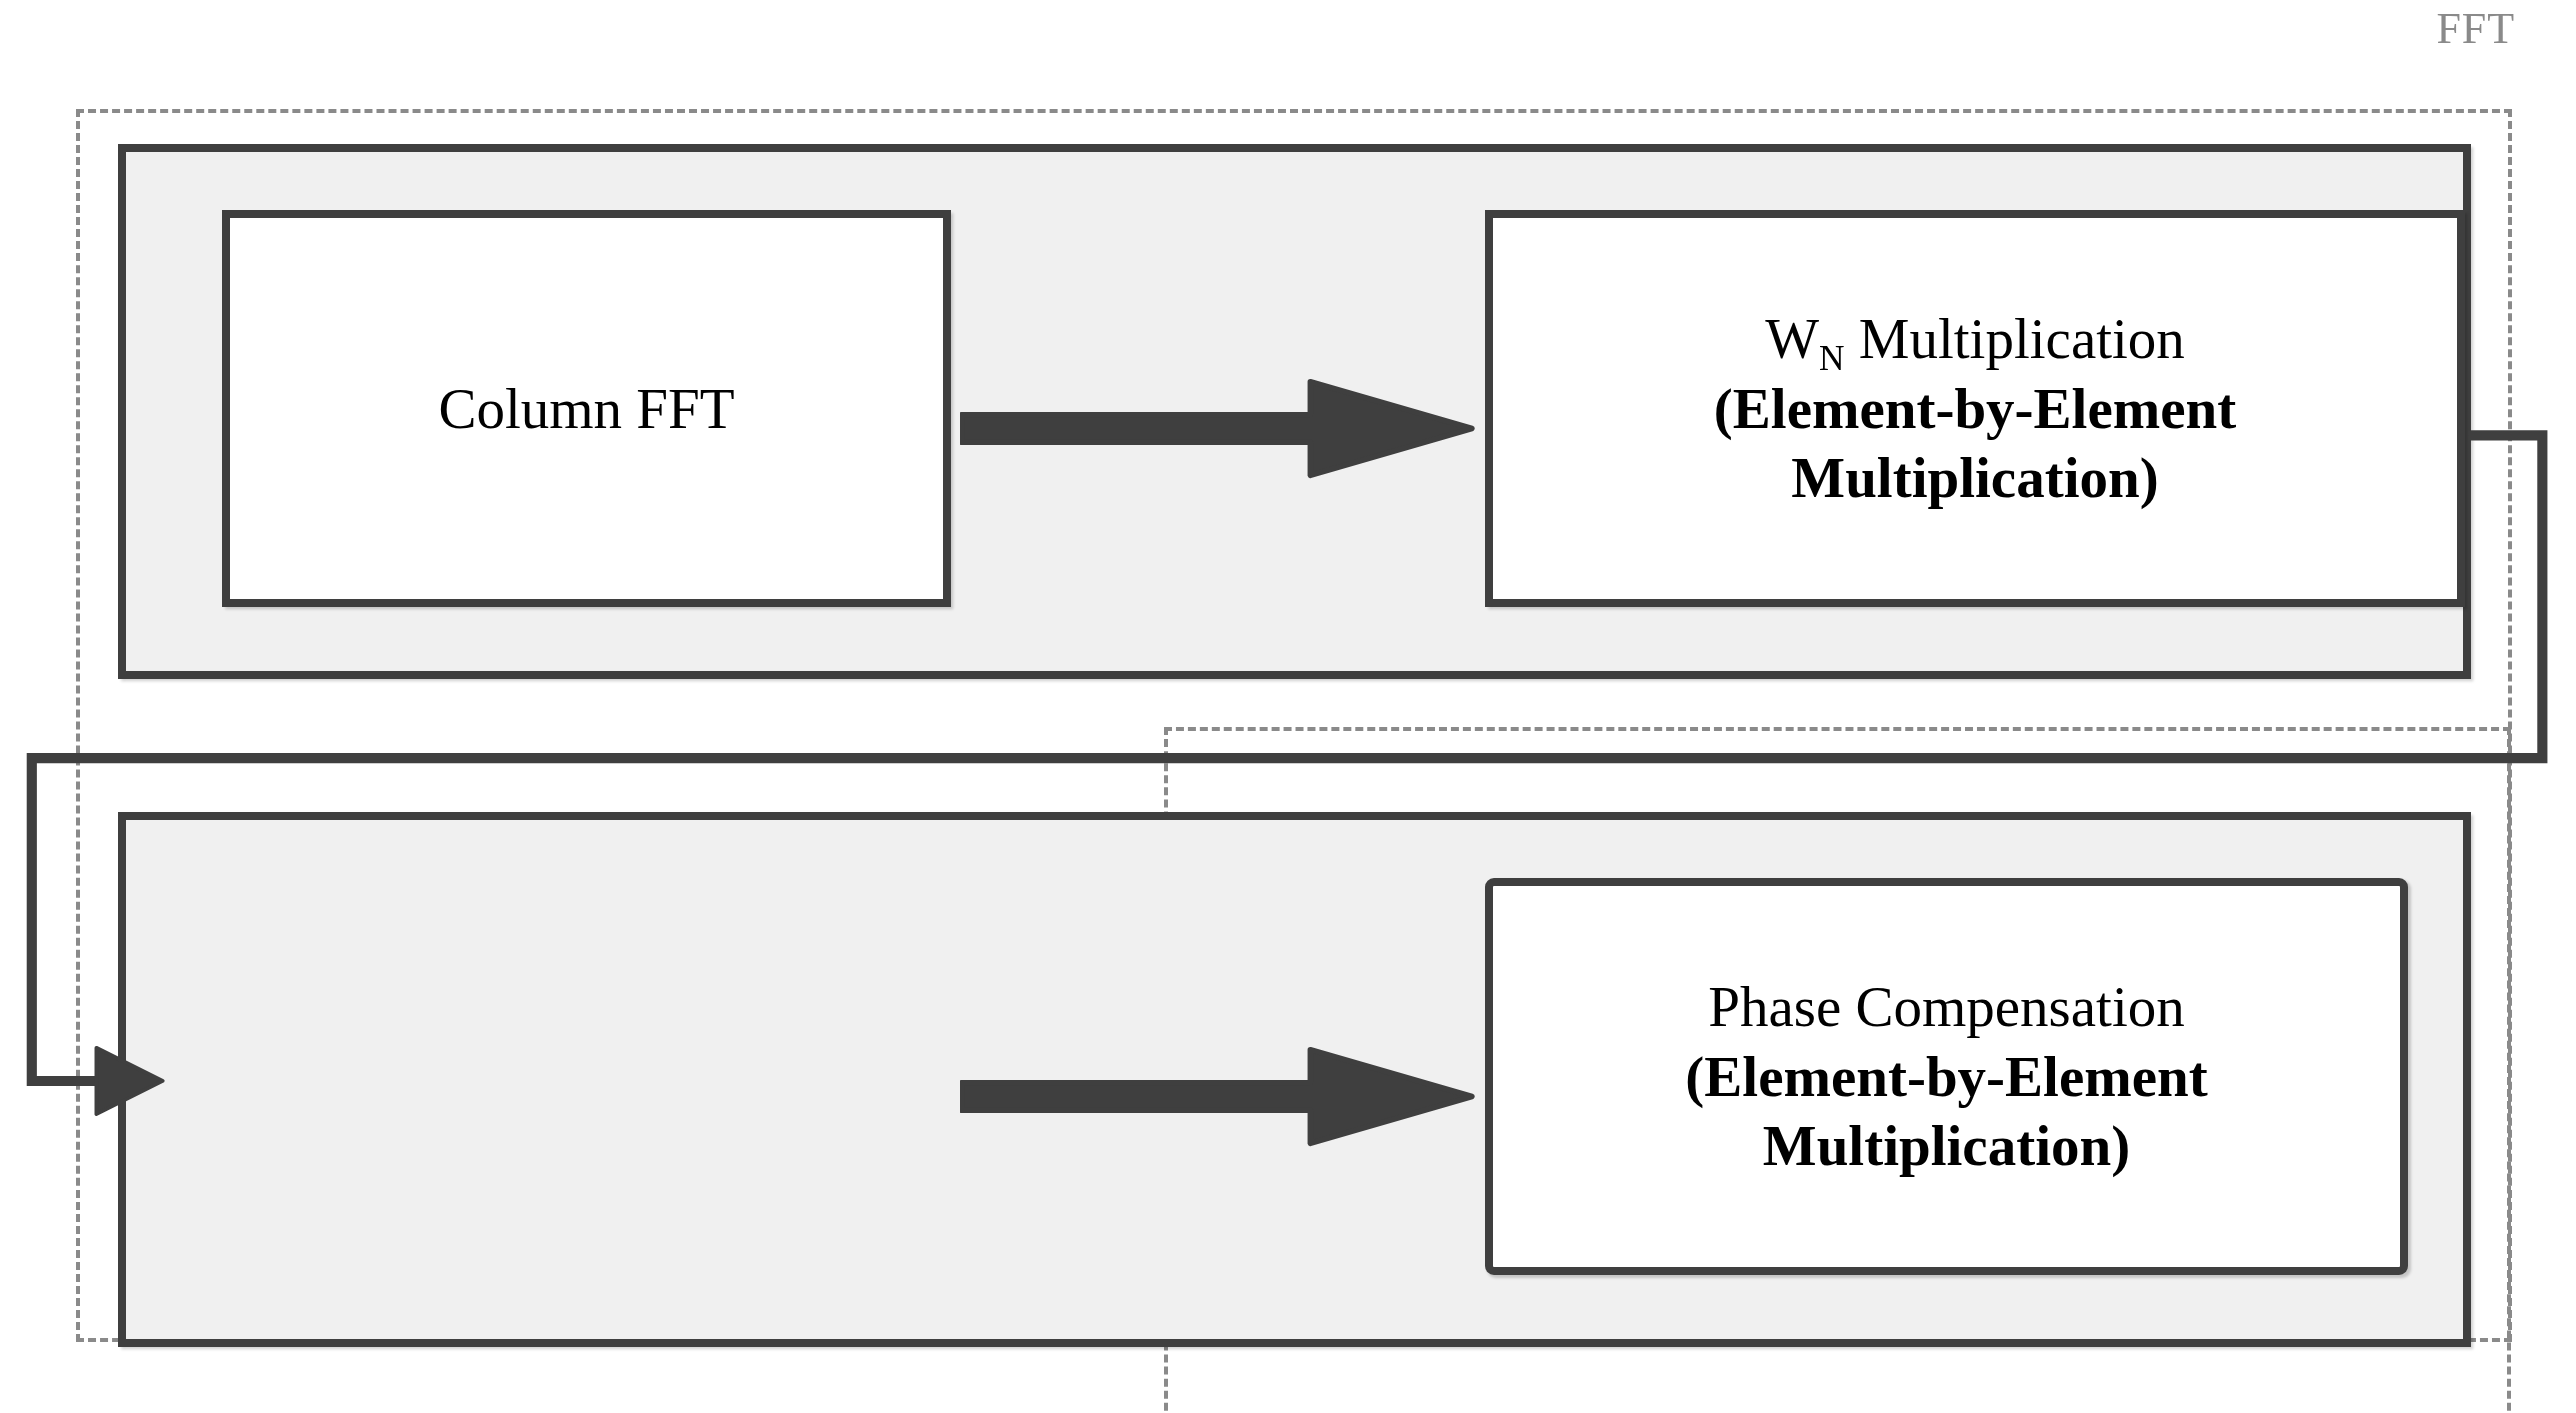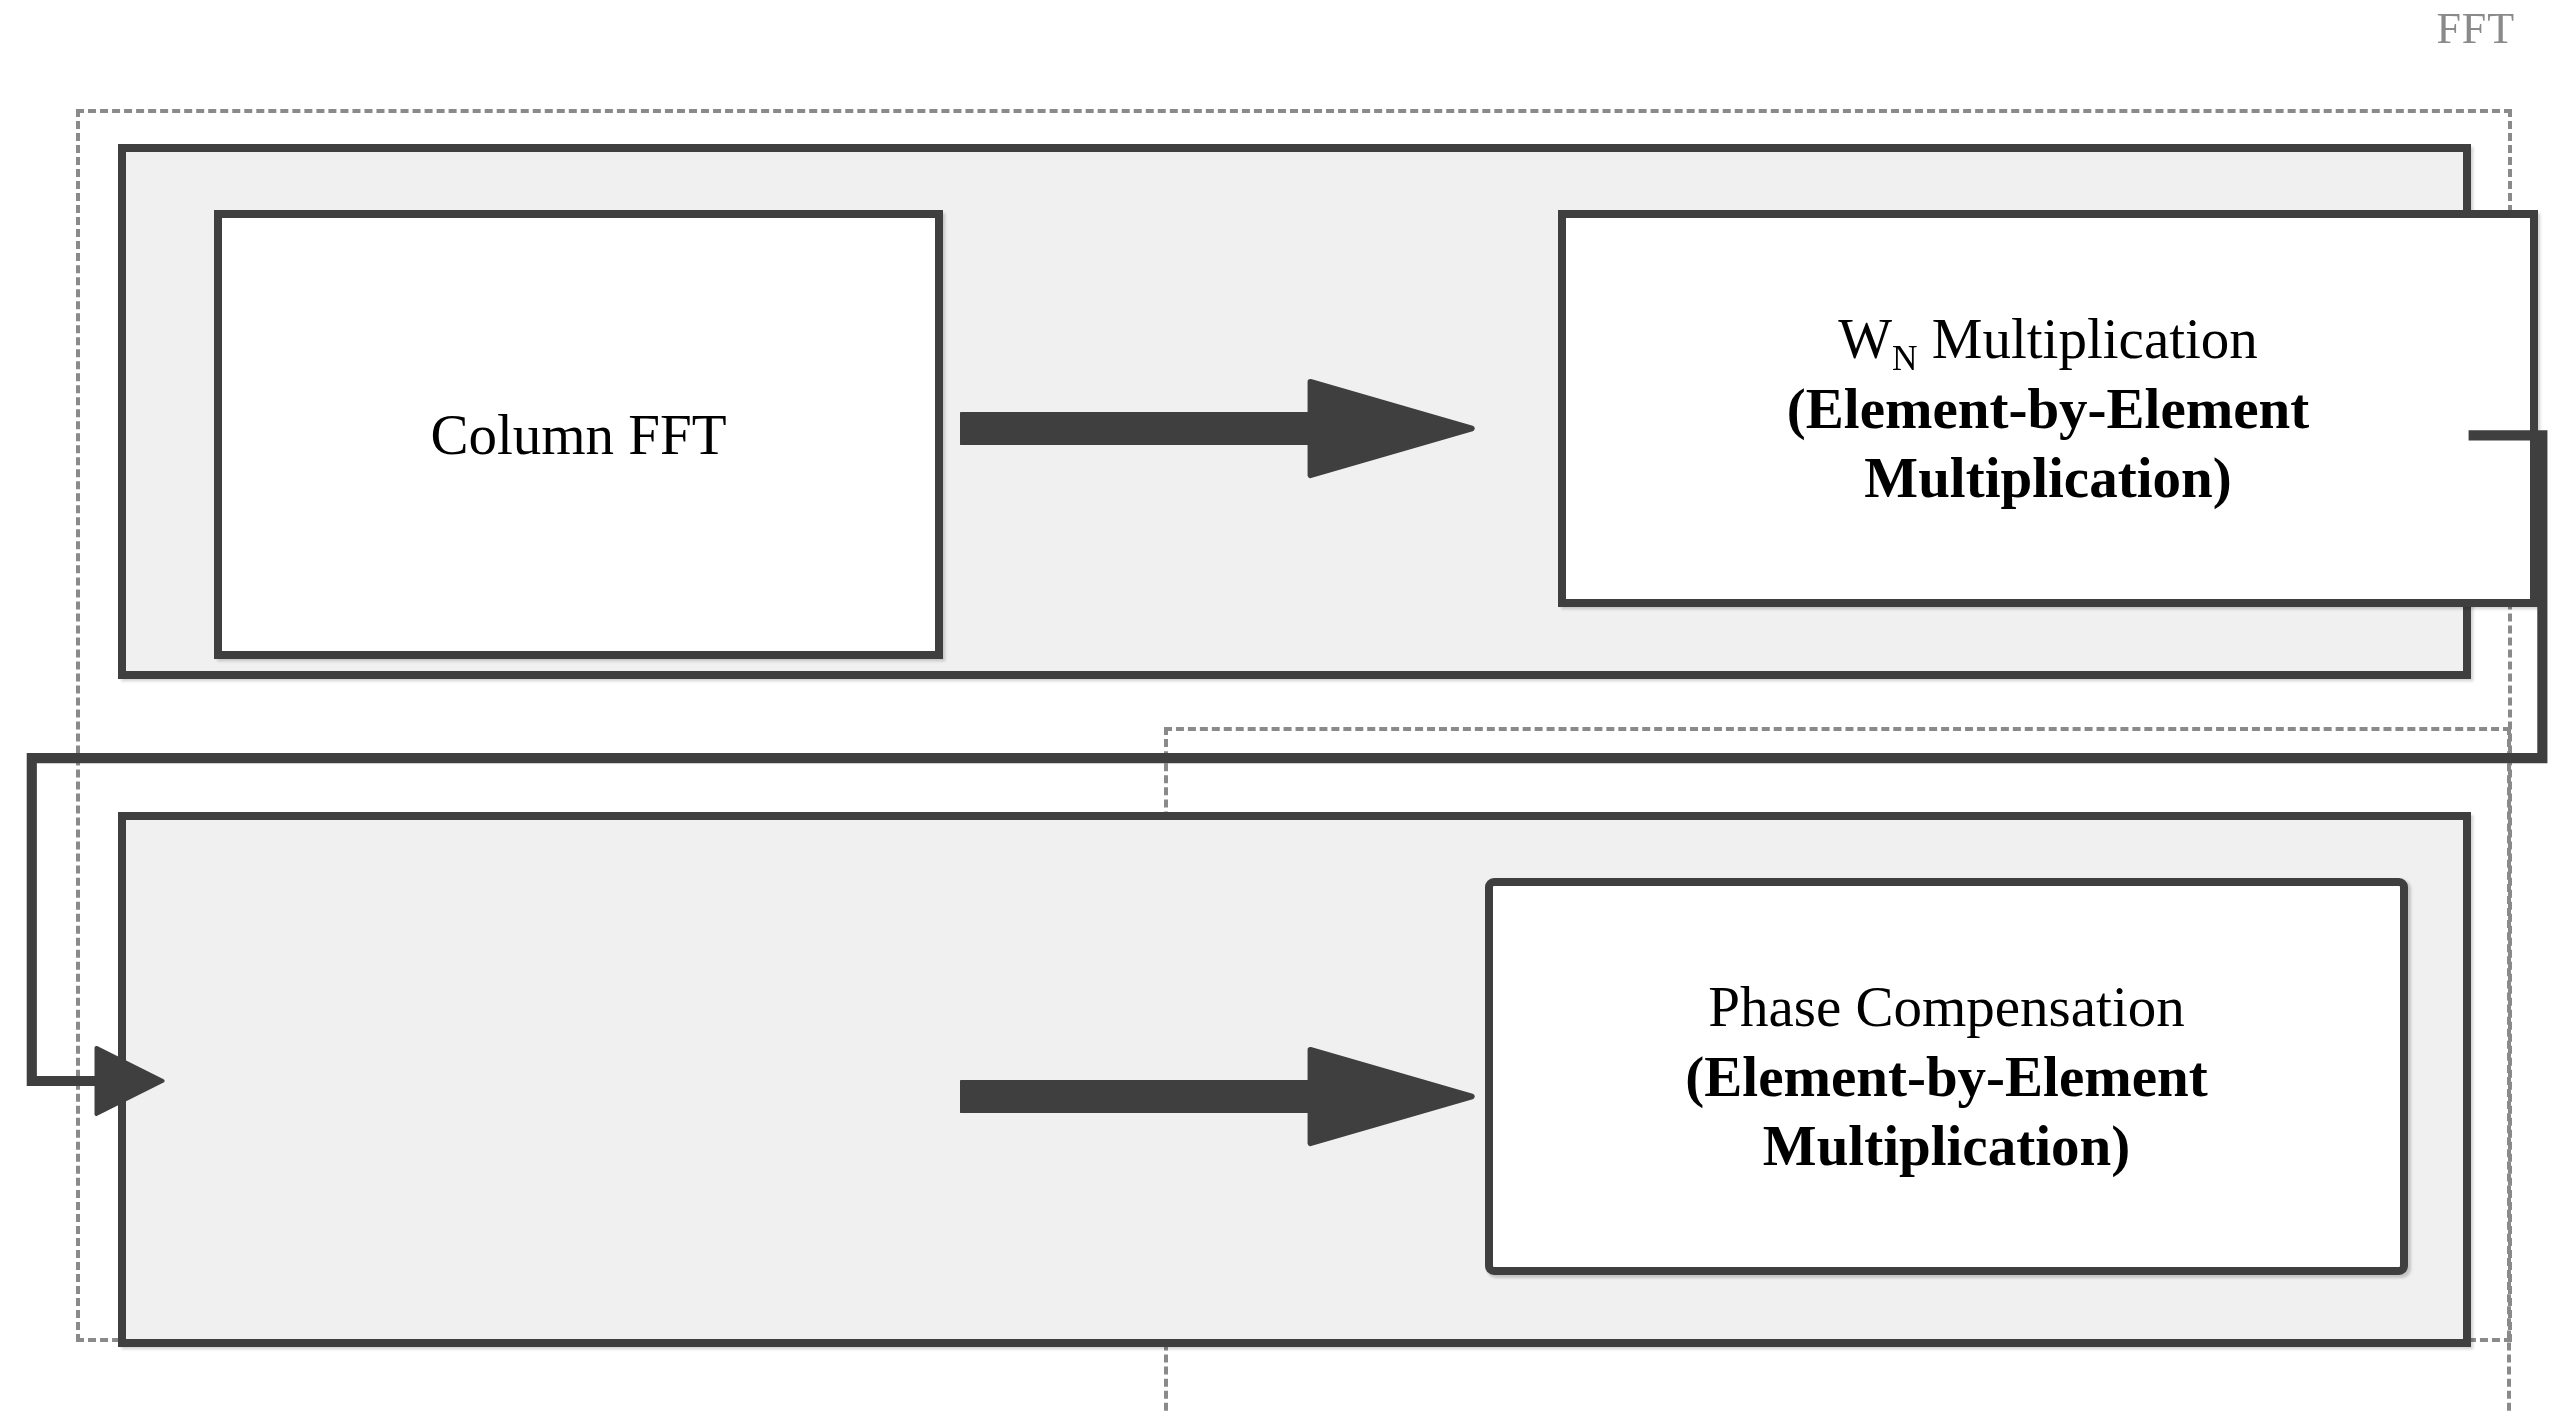--- a/index.html
+++ b/index.html
@@ -80,27 +80,27 @@
     box-shadow: 2.8px 2.8px 2.8px rgba(0,0,0,0.18);
     display: flex;
     flex-direction: column;
     align-items: center;
     justify-content: center;
     text-align: center;
     color: #000000;
     padding: 9.2px 16.6px;
   }
   #box-column-fft {
-    left: 214px;
+    left: 222px;
     top: 210px;
     width: 729px;
-    height: 449px;
+    height: 397px;
   }
   #box-wn-mult {
-    left: 1558px;
+    left: 1485px;
     top: 210px;
     width: 980px;
     height: 397px;
     text-align: right;
   }
   #box-row-fft {
     left: 214px;
     top: 878px;
     width: 729px;
     height: 397px;

